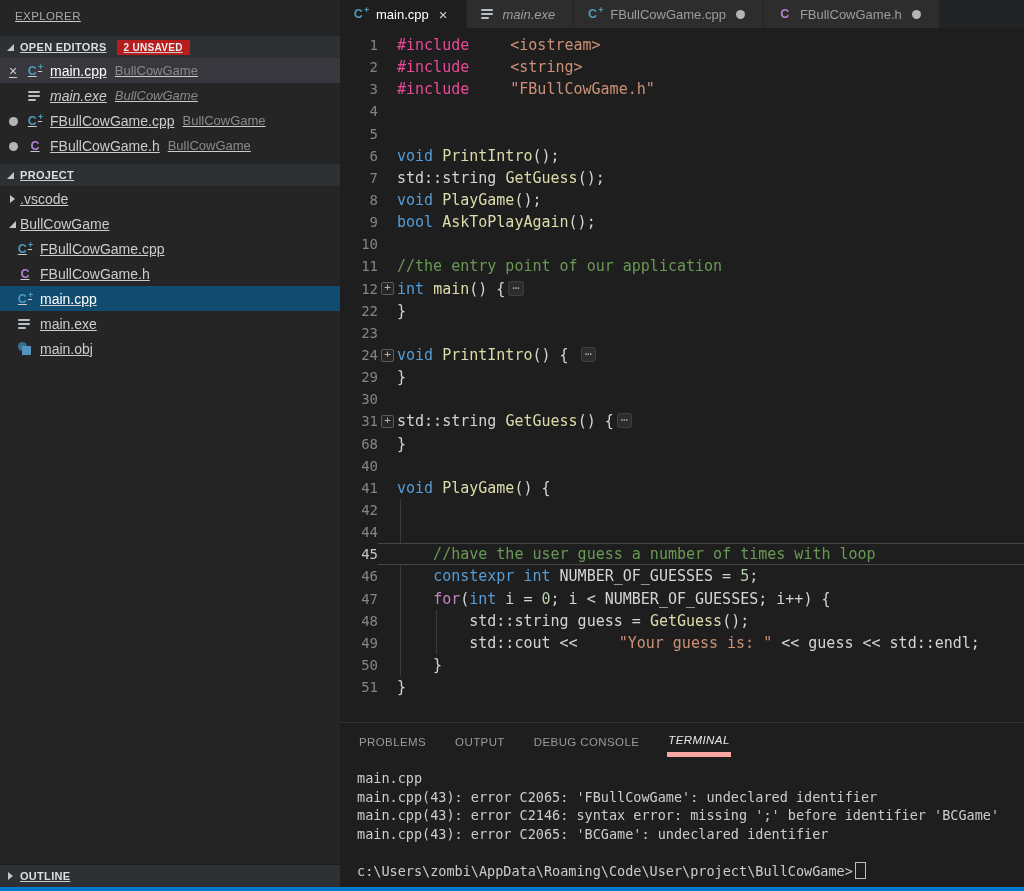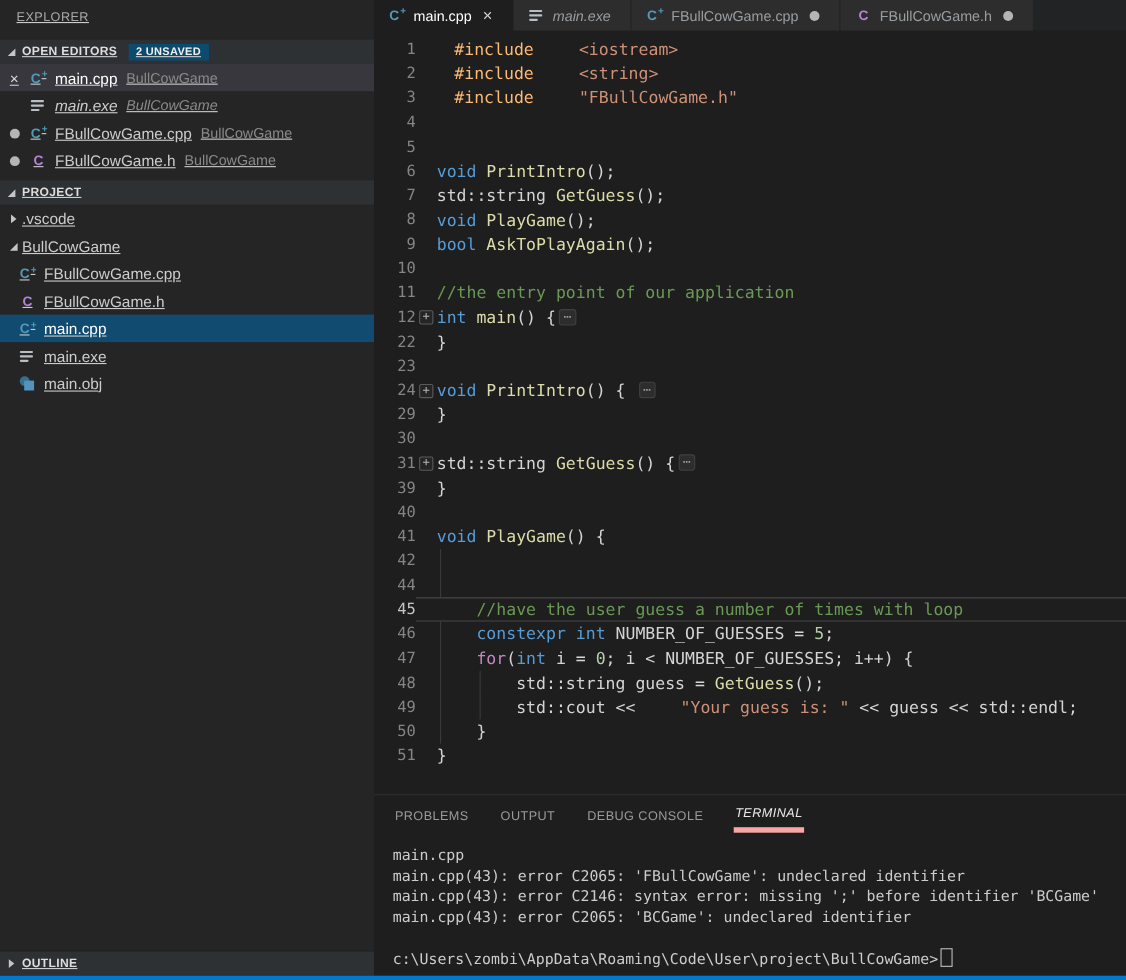--- a/index.html
+++ b/index.html
@@ -5,21 +5,21 @@
   html,body{margin:0;padding:0;background:#1e1e1e;}
   .app{position:relative;width:1024px;height:891px;background:#1e1e1e;overflow:hidden;
        font-family:"Liberation Sans",sans-serif;color:#cccccc;-webkit-font-smoothing:antialiased;}
 
   
   .sidebar{position:absolute;left:0;top:0;width:340px;bottom:4px;background:#252526;
            display:flex;flex-direction:column;overflow:hidden;text-decoration:underline;}
   .sb-title{height:36px;box-sizing:border-box;padding:10px 0 0 15px;font-size:11.5px;color:#a8a8a8;letter-spacing:.4px;}
   .sec-header{height:22px;flex:none;background:#2e3133;display:flex;align-items:center;padding-left:4px;}
   .sec-label{font-size:11px;font-weight:700;color:#dddddd;letter-spacing:.3px;}
-  .badge{margin-left:10px;background:#0c4a6e;color:#f0f0f0;font-size:10px;font-weight:700;
+  .badge{margin-left:10px;background:#b91c1c;color:#f0f0f0;font-size:10px;font-weight:700;
          padding:2px 7px;letter-spacing:.3px;}
   .oe-gap{height:6px;flex:none;}
   .oe-row,.pj-row{height:25px;flex:none;display:flex;align-items:center;font-size:14px;color:#cccccc;cursor:default;}
   .oe-row.active{background:#37373d;color:#ffffff;}
   .pj-row.selected{background:#114c70;color:#ffffff;}
   .oe-st{width:26px;flex:none;text-align:center;color:#d6d6d6;font-size:14px;line-height:14px;}
   .lbl{white-space:nowrap;}
   .it{font-style:italic;}
   .detail{margin-left:8px;color:#8a8a8a;font-size:13px;white-space:nowrap;}
   .sb-fill{flex:1;}
@@ -65,21 +65,21 @@
   .cl{display:flex;height:22.15px;line-height:22.15px;font-family:"DejaVu Sans Mono",monospace;font-size:15px;}
   .ln{width:38px;flex:none;text-align:right;color:#858585;font-size:14px;}
   .rest{flex:1;display:flex;min-width:0;}
   .cl.cur .rest{box-shadow:inset 0 1px 0 #464646, inset 0 -1px 0 #464646;}
   .cl.cur .ln{color:#c6c6c6;}
   .fold{width:19px;flex:none;display:flex;align-items:center;justify-content:center;}
   .fbox{width:13px;height:13px;box-sizing:border-box;border:1px solid #5a5a5a;border-radius:2px;color:#b4b4b4;
         font-size:11px;line-height:10px;text-align:center;background:#252526;}
   .ct{flex:1;white-space:pre;position:relative;color:#d4d4d4;min-width:0;}
   .g{position:absolute;top:0;bottom:0;width:1px;background:#3a3a3a;}
-  .c-pp{color:#fdba74;margin-left:16px;} .c-str{color:#ce9178;margin-left:32px;} .c-kw{color:#569cd6;} .c-ctl{color:#c586c0;}
+  .c-pp{color:#ec4899;} .c-str{color:#ce9178;margin-left:32px;} .c-kw{color:#569cd6;} .c-ctl{color:#c586c0;}
   .c-fn{color:#dcdcaa;} .c-pl{color:#d4d4d4;} .c-cm{color:#6a9955;} .c-num{color:#b5cea8;}
   .c-el{color:#9a9a9a;border:1px solid #404040;border-radius:3px;background:#2d2d2d;
         padding:0 3px;margin-left:3px;font-size:12px;line-height:13px;display:inline-block;vertical-align:2px;}
 
   
   .panel{position:absolute;left:0;right:0;top:722px;bottom:0;background:#1e1e1e;border-top:1px solid #303030;}
   .ptabs{display:flex;gap:27px;padding-left:18px;height:36px;align-items:center;
          font-size:11.5px;color:#9a9a9a;letter-spacing:.4px;text-align:center;}
   .ptab{padding:9px 1px 6px;border-bottom:1px solid transparent;cursor:default;}
   .ptab.active{color:#e9e9e9;border-bottom:5px solid #fca5a5;font-style:italic;}
@@ -340,21 +340,21 @@
         <div class="cl">
           <span class="ln">31</span>
           <div class="rest">
             <span class="fold">
               <span class="fbox">+</span>
             </span>
             <div class="ct"><span class="c-pl">std::string </span><span class="c-fn">GetGuess</span><span class="c-pl">() {</span><span class="c-el">⋯</span></div>
           </div>
         </div>
         <div class="cl">
-          <span class="ln">39</span>
+          <span class="ln">68</span>
           <div class="rest">
             <span class="fold"></span>
             <div class="ct"><span class="c-pl">}</span></div>
           </div>
         </div>
         <div class="cl">
           <span class="ln">40</span>
           <div class="rest">
             <span class="fold"></span>
             <div class="ct"></div>

